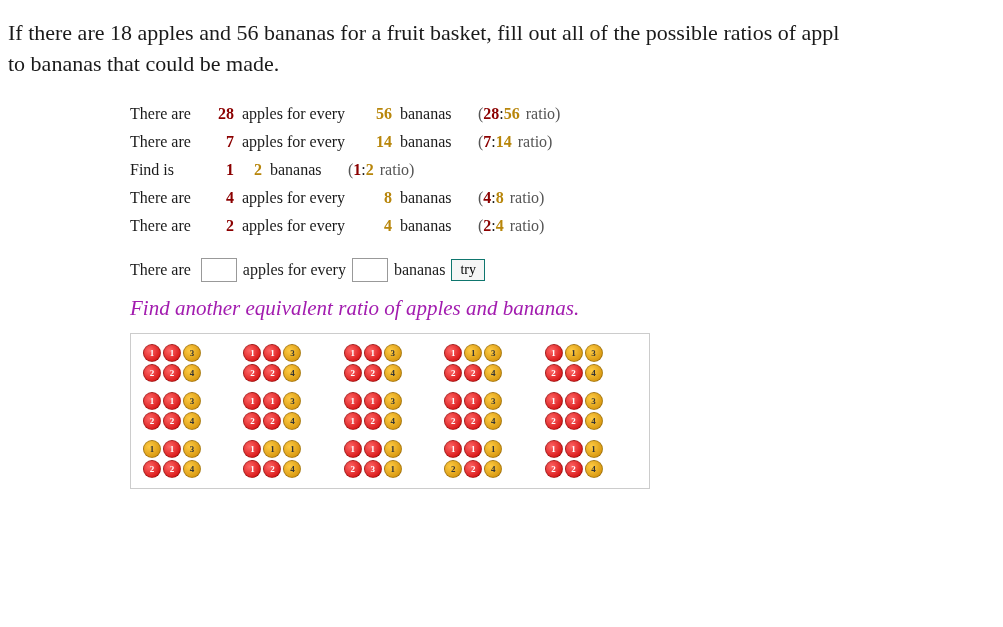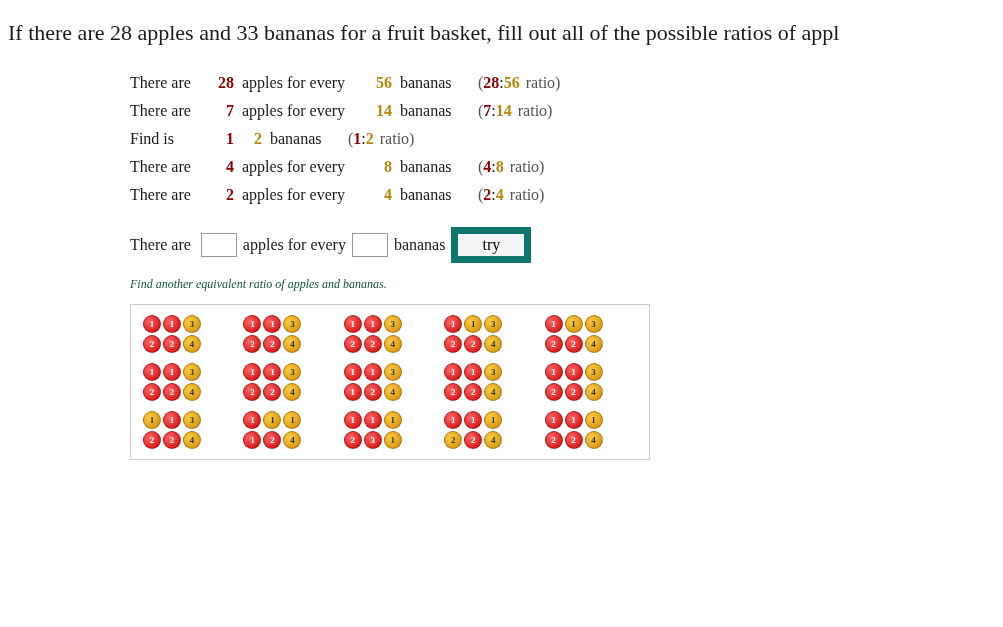--- a/index.html
+++ b/index.html
@@ -97,32 +97,32 @@
     .input-box {
       width: 36px;
       height: 24px;
       border: 1px solid #999;
       background: #fff;
       font-size: 15px;
       text-align: center;
     }
 
     .try-btn {
-      padding: 2px 24px;
-      border: 7px solid #0f766e;
+      padding: 2px 8px;
+      border: 1px solid #0f766e;
       background: #f5f5f5;
       cursor: pointer;
-      font-size: 16px;
+      font-size: 14px;
       font-family: Georgia, serif;
     }
 
     .find-text {
-      color: #14532d;
+      color: #a21caf;
       font-style: italic;
-      font-size: 12px;
+      font-size: 21px;
       margin-bottom: 12px;
     }
 
     .grid-container {
       border: 1px solid #ccc;
       background: #fff;
       padding: 10px 12px;
       width: 520px;
       display: grid;
       grid-template-columns: repeat(5, 1fr);
@@ -153,21 +153,22 @@
       border: 1.5px solid rgba(0,0,0,0.25);
     }
 
     .c-red { background: radial-gradient(circle at 35% 35%, #ff6666, #cc0000); color: #fff; }
     .c-orange { background: radial-gradient(circle at 35% 35%, #ffcc44, #cc8800); color: #333; }
   </style>
 </head>
 <body>
 
 <div class="header-text">
-  <span>If there are 28 apples and 33 bananas for a fruit basket, fill out all of the possible ratios of appl</span><br>
+  <span>If there are 18 apples and 56 bananas for a fruit basket, fill out all of the possible ratios of appl</span><br>
+  <span>to bananas that could be made.</span>
 </div>
 
 <div class="content-area">
   <div class="ratio-table">
 
     <div class="ratio-row">
       <span class="there">There are</span>
       <span class="num1">28</span>
       <span class="middle-text">&nbsp;apples for every</span>
       <span class="num2">56</span>

